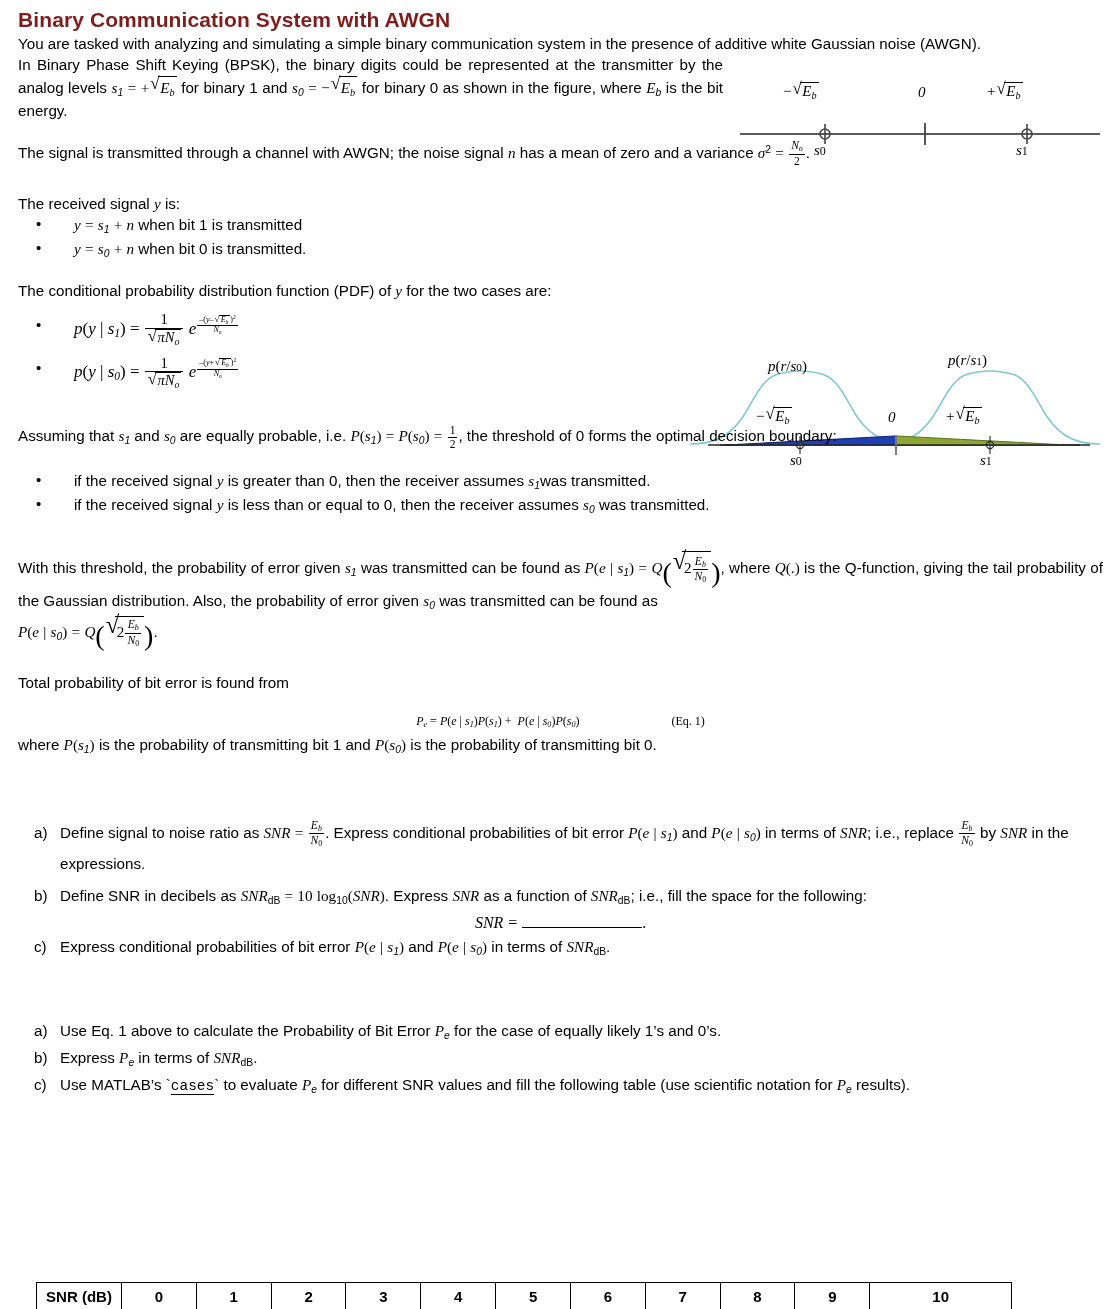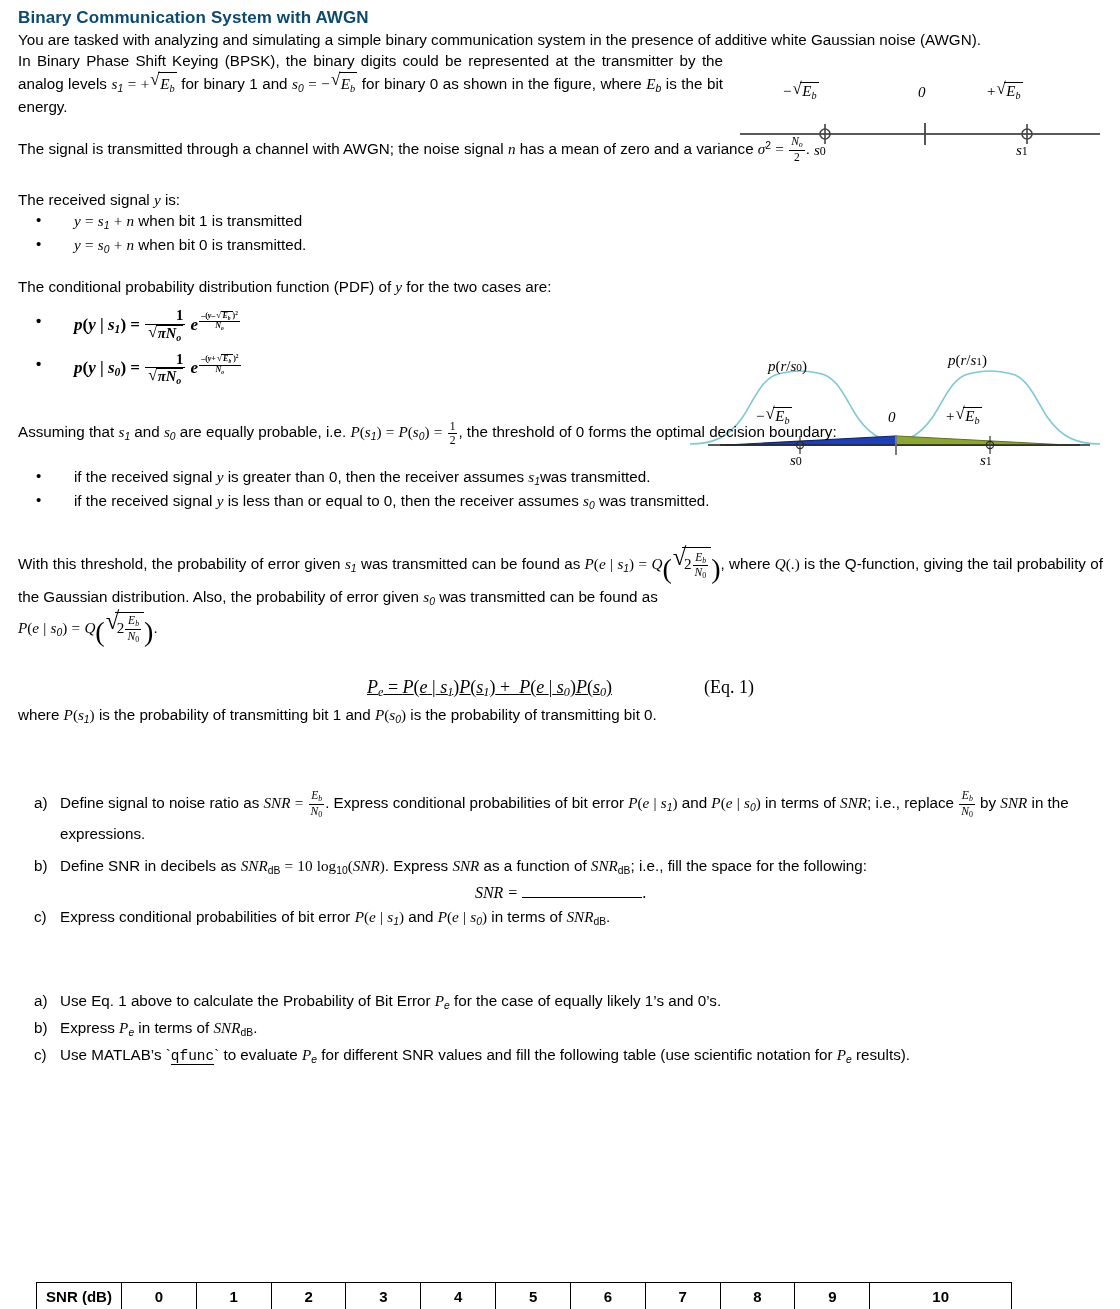--- a/index.html
+++ b/index.html
@@ -22,23 +22,23 @@
     height: 1309px;
     padding: 0;
   }
   .body-col {
     position: absolute;
     left: 18px;
     top: 8px;
     width: 1085px;
   }
   h1.doc-heading {
-    font-size: 17px;
+    font-size: 21px;
     font-weight: bold;
-    color: #0c4a6e;
+    color: #7f1d1d;
     margin: 0 0 1px 0;
     letter-spacing: 0.1px;
   }
   h2.prob-heading {
     font-size: 15.4px;
     font-weight: bold;
     color: #2e74b5;
     margin: 0;
     letter-spacing: 0.05px;
   }
@@ -60,21 +60,21 @@
   sub.up, sup.up { font-style: normal; }
 
   .frac {
     display: inline-block;
     vertical-align: -0.45em;
     text-align: center;
     font-family: "Liberation Serif", serif;
     line-height: 1.05;
     margin: 0 1px;
   }
-  .frac > .num { display: block; font-size: 0.76em; padding: 0 2px; text-align: right;}
+  .frac > .num { display: block; font-size: 0.76em; padding: 0 2px;}
   .frac > .den { display: block; font-size: 0.76em; border-top: 1px solid #000; padding: 0 2px;}
   .frac.big > .num, .frac.big > .den { font-size: 0.86em; }
 
   .sqrt {
     display: inline-block;
     position: relative;
     font-family: "Liberation Serif", serif;
     padding-left: 0.52em;
     margin-left: 1px;
   }
@@ -313,21 +313,21 @@
 
     <ul class="bullets tight">
       <li><span class="mi">y</span> <span class="mn">=</span> <span class="mi">s</span><sub>1</sub> <span class="mn">+</span> <span class="mi">n</span><span> when bit 1 is transmitted</span></li>
       <li><span class="mi">y</span> <span class="mn">=</span> <span class="mi">s</span><sub>0</sub> <span class="mn">+</span> <span class="mi">n</span><span> when bit 0 is transmitted.</span></li>
     </ul>
 
     <div class="gap-md"></div>
 
     <p class="para nojust"><span>The conditional probability distribution function (PDF) of </span><span class="mi">y</span><span> for the two cases are:</span></p>
 
-    <ul class="bullets" style="margin-top:6px;font-weight:bold;">
+    <ul class="bullets" style="margin-top:6px;">
       <li style="line-height:2.55;">
         <span style="font-family:'Liberation Serif',serif; font-size:17px;">
           <span class="mi">p</span><span class="mn">(</span><span class="mi">y</span> <span class="mn">|</span> <span class="mi">s</span><sub>1</sub><span class="mn">)</span>
           <span class="mn">=</span>
           <span class="frac big"><span class="num"><span class="mn">1</span></span><span class="den"><span class="sqrt"><span class="radicand"><span class="mi">πN</span><sub>o</sub></span></span></span></span>
           <span class="mi">e</span><span style="display:inline-block; vertical-align:0.62em; font-size:0.62em;">
             <span class="frac" style="vertical-align:-0.45em;"><span class="num"><span class="mn">–(</span><span class="mi">y</span><span class="mn">–</span><span class="sqrt"><span class="radicand"><span class="mi">E</span><sub>b</sub></span></span><span class="mn">)</span><sup class="up">2</sup></span><span class="den"><span class="mi">N</span><sub>o</sub></span></span>
           </span>
         </span>
       </li>
@@ -353,22 +353,23 @@
     </ul>
 
     <div style="height:34px;"></div>
 
     <p class="para" style="line-height:2.05;"><span>With this threshold, the probability of error given </span><span class="mi">s</span><sub>1</sub><span> was transmitted can be found as </span><span class="mi">P</span><span class="mn">(</span><span class="mi">e</span> <span class="mn">|</span> <span class="mi">s</span><sub>1</sub><span class="mn">)</span> <span class="mn">=</span> <span class="mi">Q</span><span class="bigparen">(</span><span class="sqrt tall"><span class="radicand"><span class="mn">2</span><span class="frac"><span class="num"><span class="mi">E</span><sub>b</sub></span><span class="den"><span class="mi">N</span><sub class="up">0</sub></span></span></span></span><span class="bigparen">)</span><span>, where </span><span class="mi">Q</span><span class="mn">(</span><span class="mn">.</span><span class="mn">)</span><span> is the Q-function, giving the tail probability of the Gaussian distribution. Also, the probability of error given </span><span class="mi">s</span><sub>0</sub><span> was transmitted can be found as </span></p>
 
     <p class="para nojust" style="line-height:2.0;"><span class="mi">P</span><span class="mn">(</span><span class="mi">e</span> <span class="mn">|</span> <span class="mi">s</span><sub>0</sub><span class="mn">)</span> <span class="mn">=</span> <span class="mi">Q</span><span class="bigparen">(</span><span class="sqrt tall"><span class="radicand"><span class="mn">2</span><span class="frac"><span class="num"><span class="mi">E</span><sub>b</sub></span><span class="den"><span class="mi">N</span><sub class="up">0</sub></span></span></span></span><span class="bigparen">)</span>.</p>
 
     <div style="height:24px;"></div>
 
-
-    <div class="eqline" style="margin-top:8px; font-family:'Liberation Serif',serif; font-size:18px;text-decoration:underline;">
+    <p class="para nojust">Total probability of bit error is found from</p>
+
+    <div class="eqline" style="margin-top:21px; font-family:'Liberation Serif',serif; font-size:12px;">
       <span class="mi">P</span><sub>e</sub> <span class="mn">=</span> <span class="mi">P</span><span class="mn">(</span><span class="mi">e</span> <span class="mn">|</span> <span class="mi">s</span><sub>1</sub><span class="mn">)</span><span class="mi">P</span><span class="mn">(</span><span class="mi">s</span><sub>1</sub><span class="mn">)</span> <span class="mn">+</span>&nbsp; <span class="mi">P</span><span class="mn">(</span><span class="mi">e</span> <span class="mn">|</span> <span class="mi">s</span><sub>0</sub><span class="mn">)</span><span class="mi">P</span><span class="mn">(</span><span class="mi">s</span><sub>0</sub><span class="mn">)</span><span class="eqnum">(Eq. 1)</span>
     </div>
 
     <p class="para nojust" style="margin-top:3px;"><span>where </span><span class="mi">P</span><span class="mn">(</span><span class="mi">s</span><sub>1</sub><span class="mn">)</span><span> is the probability of transmitting bit 1 and </span><span class="mi">P</span><span class="mn">(</span><span class="mi">s</span><sub>0</sub><span class="mn">)</span><span> is the probability of transmitting bit 0.</span></p>
 
     <div style="height:56px;"></div>
 
 
     <ol class="alpha" style="margin-top:4px;">
       <li style="line-height:2.0;">
@@ -390,21 +391,21 @@
 
 
     <ol class="alpha" style="margin-top:4px;">
       <li style="line-height:1.55;">
         <span class="mark">a)</span><span>Use Eq. 1 above to calculate the Probability of Bit Error </span><span class="mi">P</span><sub>e</sub><span> for the case of equally likely 1’s and 0’s.</span>
       </li>
       <li style="line-height:1.55;">
         <span class="mark">b)</span><span>Express </span><span class="mi">P</span><sub>e</sub><span> in terms of </span><span class="mi">SNR</span><sub class="up">dB</sub><span>.</span>
       </li>
       <li style="line-height:1.55;">
-        <span class="mark">c)</span><span>Use MATLAB’s `</span><code class="mono">qfunc</code><span>` to evaluate </span><span class="mi">P</span><sub>e</sub><span> for different SNR values and fill the following table (use scientific notation for </span><span class="mi">P</span><sub>e</sub><span> results).</span>
+        <span class="mark">c)</span><span>Use MATLAB’s `</span><code class="mono">cases</code><span>` to evaluate </span><span class="mi">P</span><sub>e</sub><span> for different SNR values and fill the following table (use scientific notation for </span><span class="mi">P</span><sub>e</sub><span> results).</span>
       </li>
     </ol>
 
   </div>
 
   <table class="snr-table">
     <tbody>
       <tr>
         <th class="rowhead">SNR (dB)</th>
       <th>0</th>

